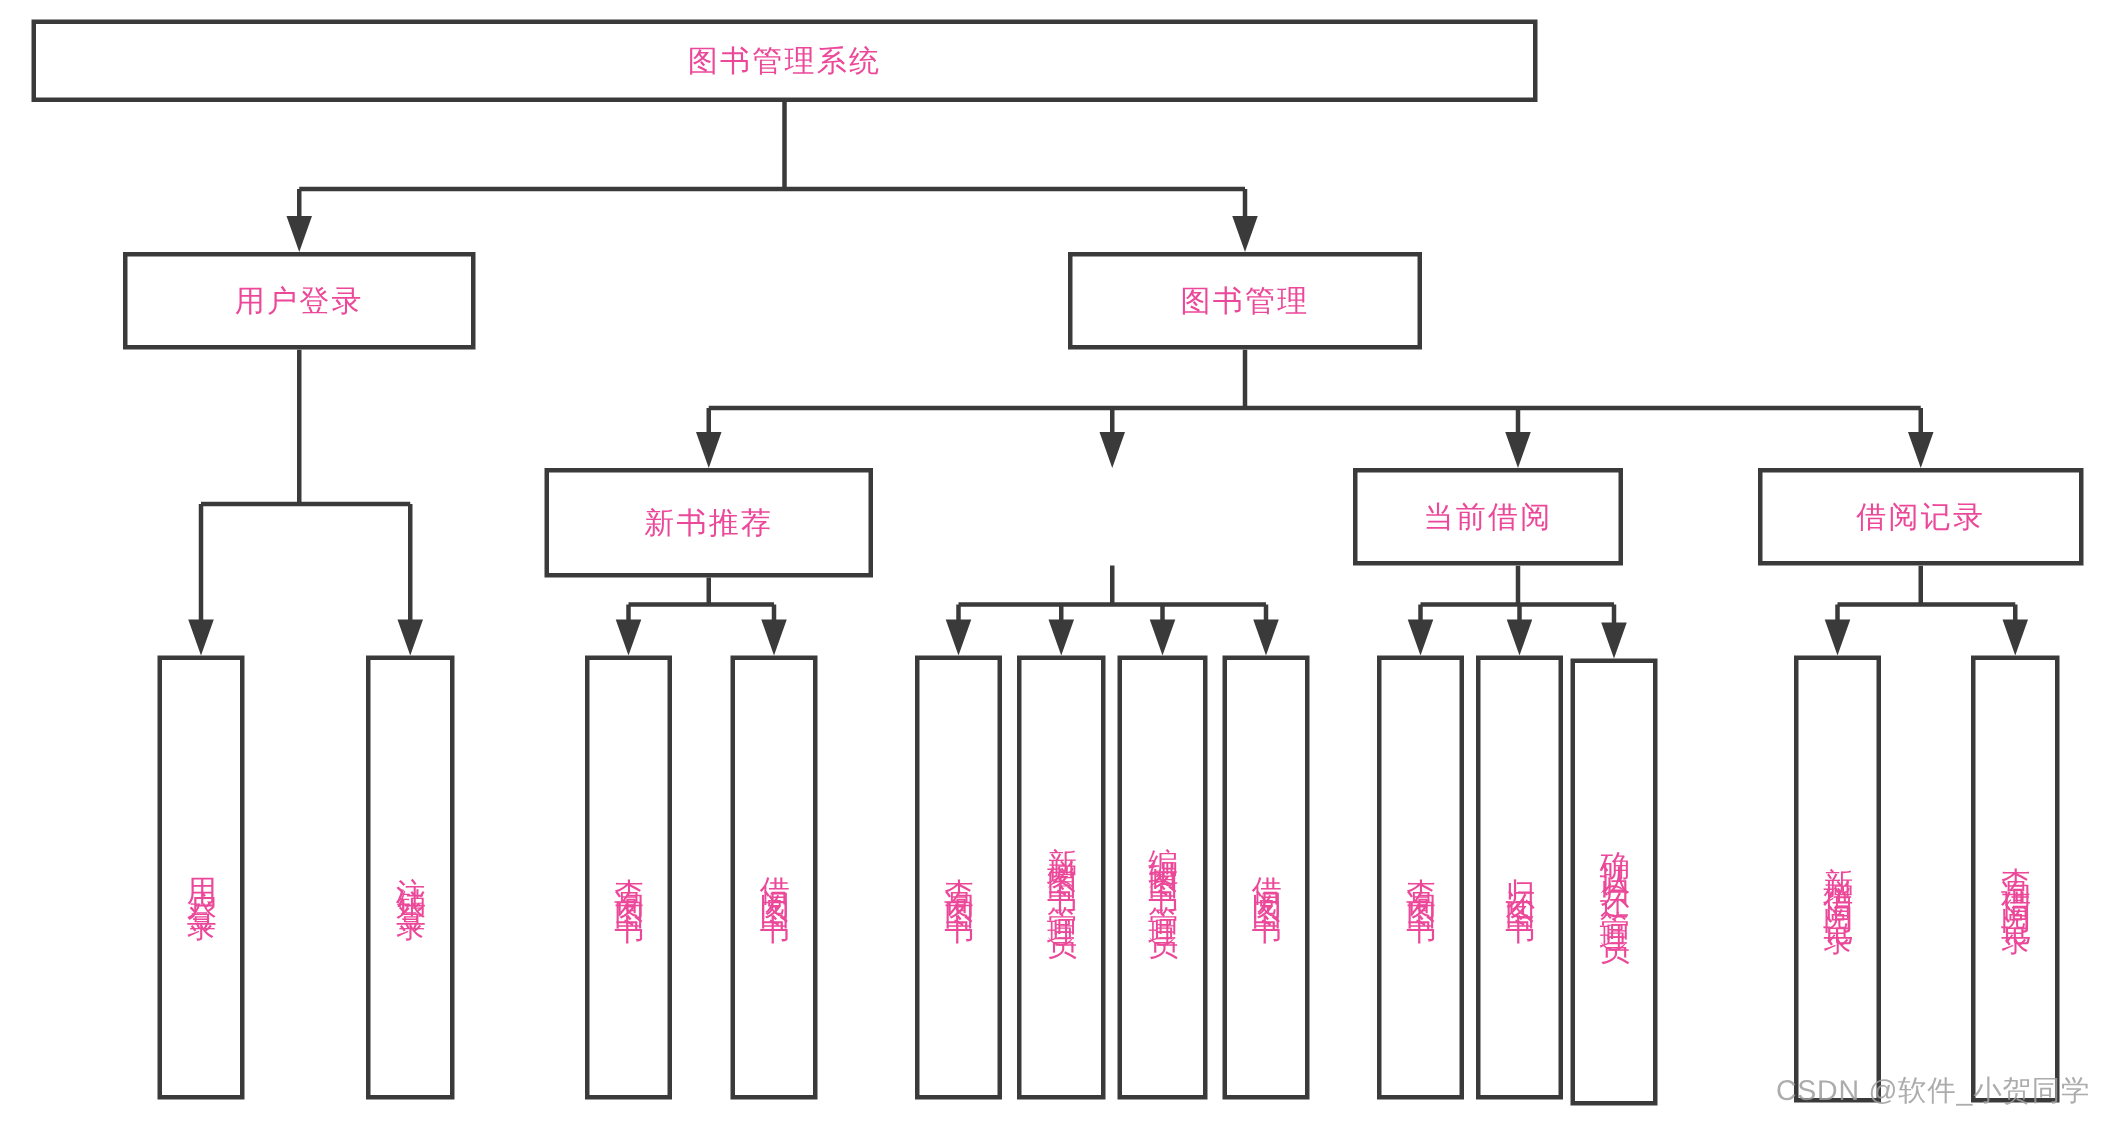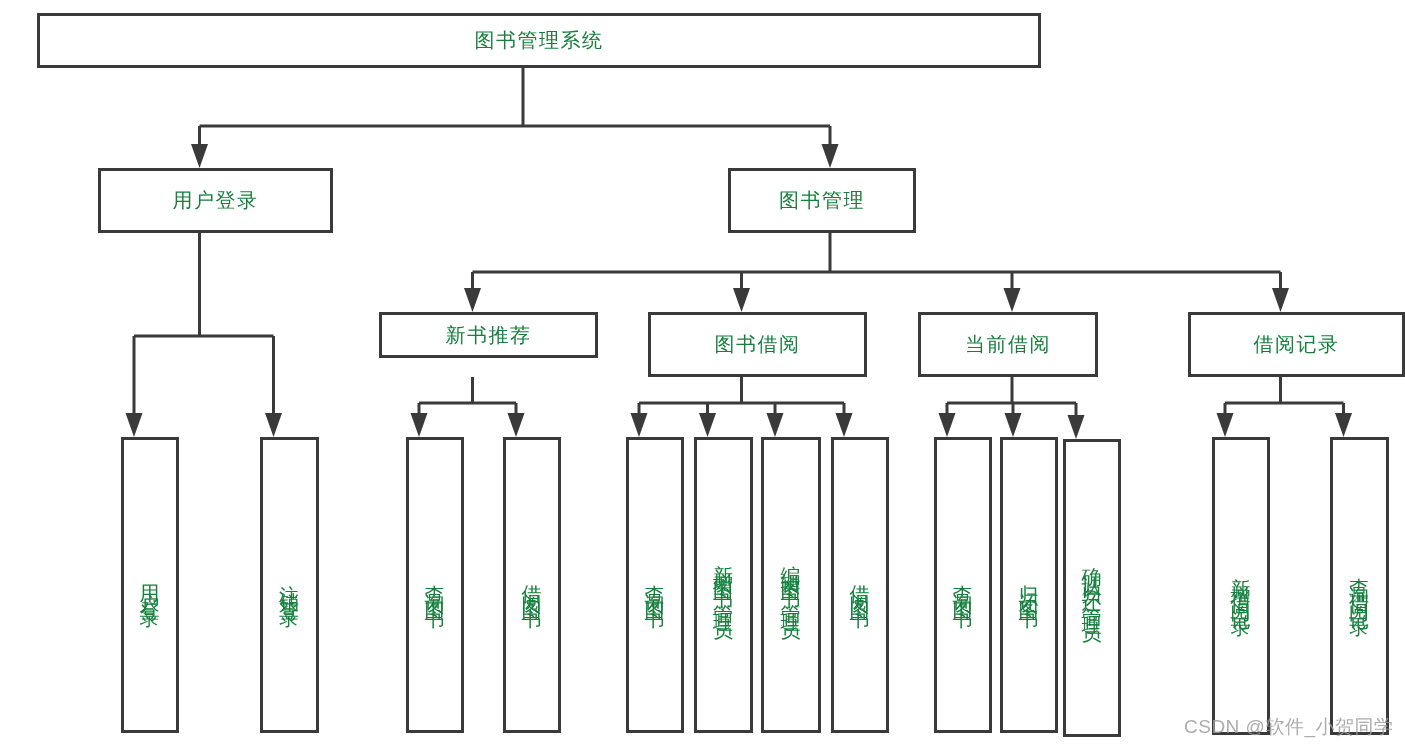--- a/index.html
+++ b/index.html
@@ -18,26 +18,25 @@
   #connectors {
     position: absolute;
     left: 0;
     top: 0;
   }
   .node {
     position: absolute;
     box-sizing: border-box;
     background: #ffffff;
     border: 3px solid #3a3a3a;
-    color: #15803d;
+    color: #ec4899;
     display: flex;
     align-items: center;
     justify-content: center;
     z-index: 2;
-    margin-left: 16px;
   }
   .node.h .lbl {
     font-size: 20px;
     letter-spacing: 1.5px;
     white-space: nowrap;
   }
   .node.v .lbl {
     display: block;
     writing-mode: vertical-lr;
     text-orientation: mixed;
@@ -118,29 +117,26 @@
       <polygon points="1335,413 1352,413 1343.5,437" fill="#3a3a3a"></polygon>
     </svg>
 
   <div class="node h" style="left:21px; top:13px; width:1004px; height:55px;">
     <span class="lbl">图书管理系统</span>
   </div>
 
   <div class="node h" style="left:82px; top:168px; width:235px; height:65px;">
     <span class="lbl">用户登录</span>
   </div>
-  <div class="node h" style="left:712px; top:168px; width:188px; height:65px;">
+  <div class="node h" style="left:712px; top:168px; width:236px; height:65px;">
     <span class="lbl">图书管理</span>
   </div>
 
-  <div class="node h" style="left:363px; top:312px; width:219px; height:46px;">
+  <div class="node h" style="left:363px; top:312px; width:219px; height:73px;">
     <span class="lbl">新书推荐</span>
-  </div>
-  <div class="node h" style="left:632px; top:312px; width:219px; height:65px;">
-    <span class="lbl">图书借阅</span>
   </div>
   <div class="node h" style="left:902px; top:312px; width:180px; height:65px;">
     <span class="lbl">当前借阅</span>
   </div>
   <div class="node h" style="left:1172px; top:312px; width:217px; height:65px;">
     <span class="lbl">借阅记录</span>
   </div>
 
   <div class="node v" style="left:105px; top:437px; width:58px; height:296px;">
     <span class="lbl">用户登录</span>

